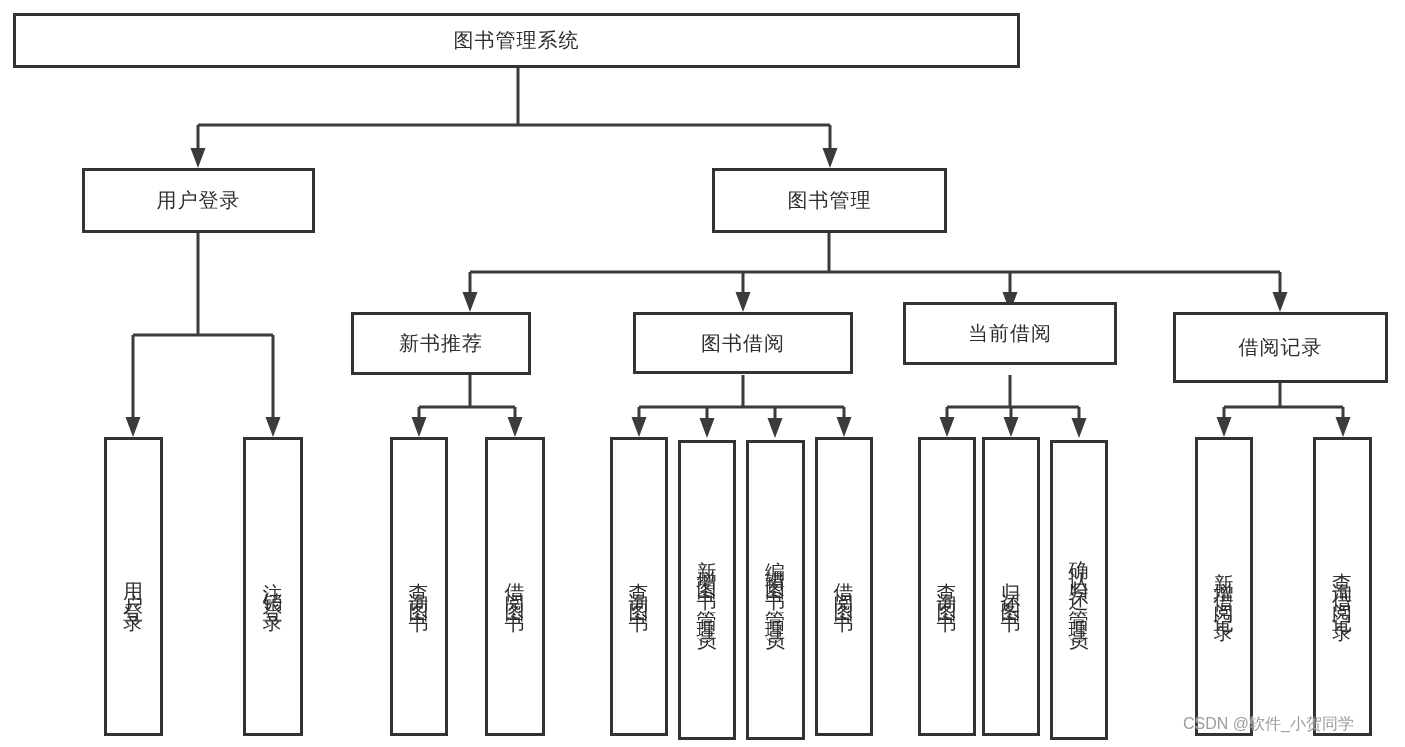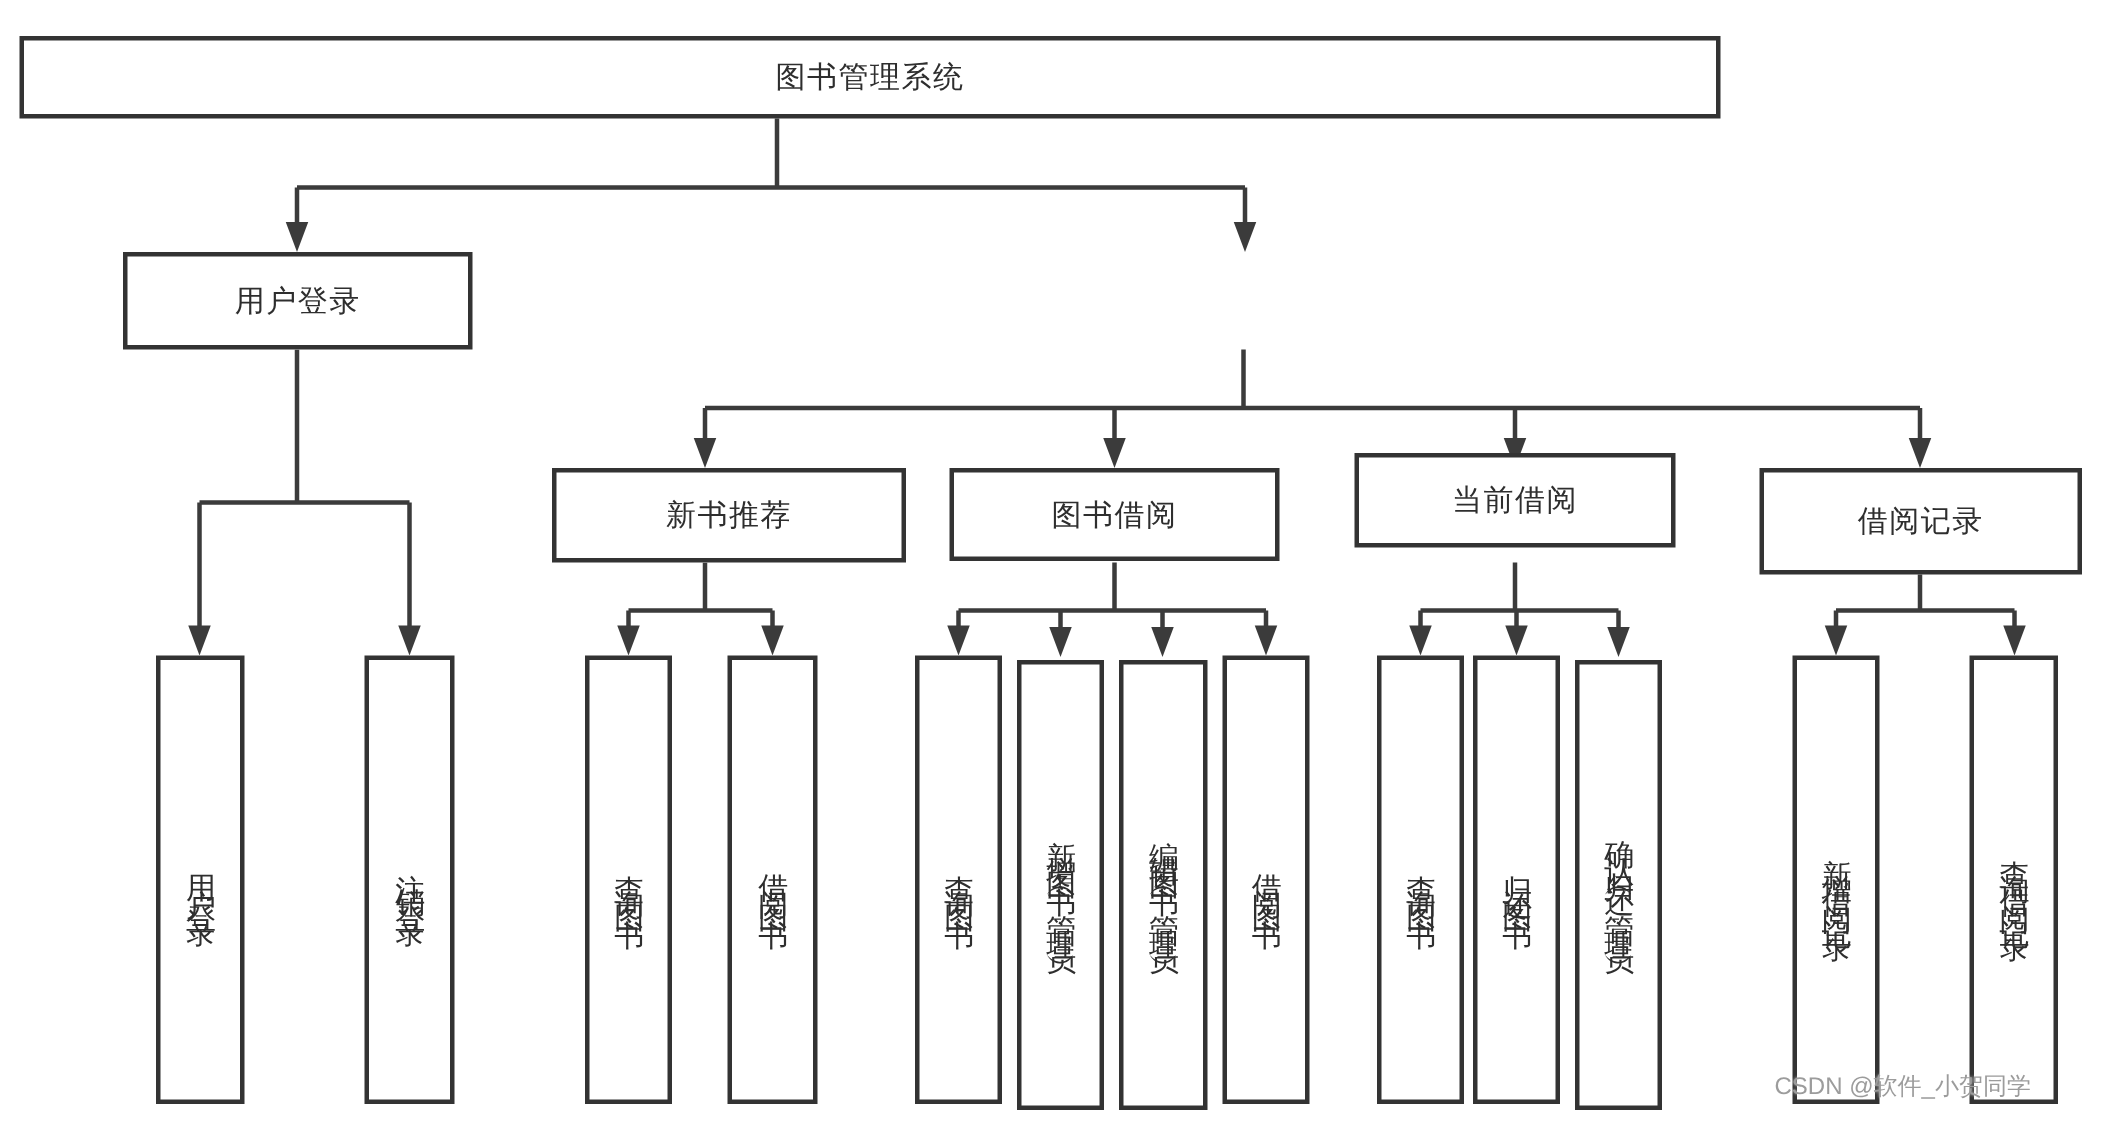--- a/index.html
+++ b/index.html
@@ -93,29 +93,32 @@
       <polygon points="767.5,418 782.5,418 775,438"></polygon>
       <polygon points="836.5,417 851.5,417 844,437"></polygon>
       <polygon points="939.5,417 954.5,417 947,437"></polygon>
       <polygon points="1003.5,417 1018.5,417 1011,437"></polygon>
       <polygon points="1071.5,418 1086.5,418 1079,438"></polygon>
       <polygon points="1216.5,417 1231.5,417 1224,437"></polygon>
       <polygon points="1335.5,417 1350.5,417 1343,437"></polygon>
     </g>
   </svg>
 
-  <div class="node hbox" style="left:13px;top:24px;width:1134px;height:55px">
+  <div class="node hbox" style="left:13px;top:13px;width:1007px;height:55px">
     <span class="label">图书管理系统</span>
   </div>
 
   <div class="node hbox" style="left:82px;top:168px;width:233px;height:65px">
     <span class="label">用户登录</span>
   </div>
+  <div class="node hbox" style="left:712px;top:168px;width:235px;height:65px">
+    <span class="label">图书管理</span>
+  </div>
 
-  <div class="node hbox" style="left:368px;top:312px;width:236px;height:63px">
+  <div class="node hbox" style="left:351px;top:312px;width:180px;height:63px">
     <span class="label">新书推荐</span>
   </div>
   <div class="node hbox" style="left:633px;top:312px;width:220px;height:62px">
     <span class="label">图书借阅</span>
   </div>
   <div class="node hbox" style="left:903px;top:302px;width:214px;height:63px">
     <span class="label">当前借阅</span>
   </div>
   <div class="node hbox" style="left:1173px;top:312px;width:215px;height:71px">
     <span class="label">借阅记录</span>

